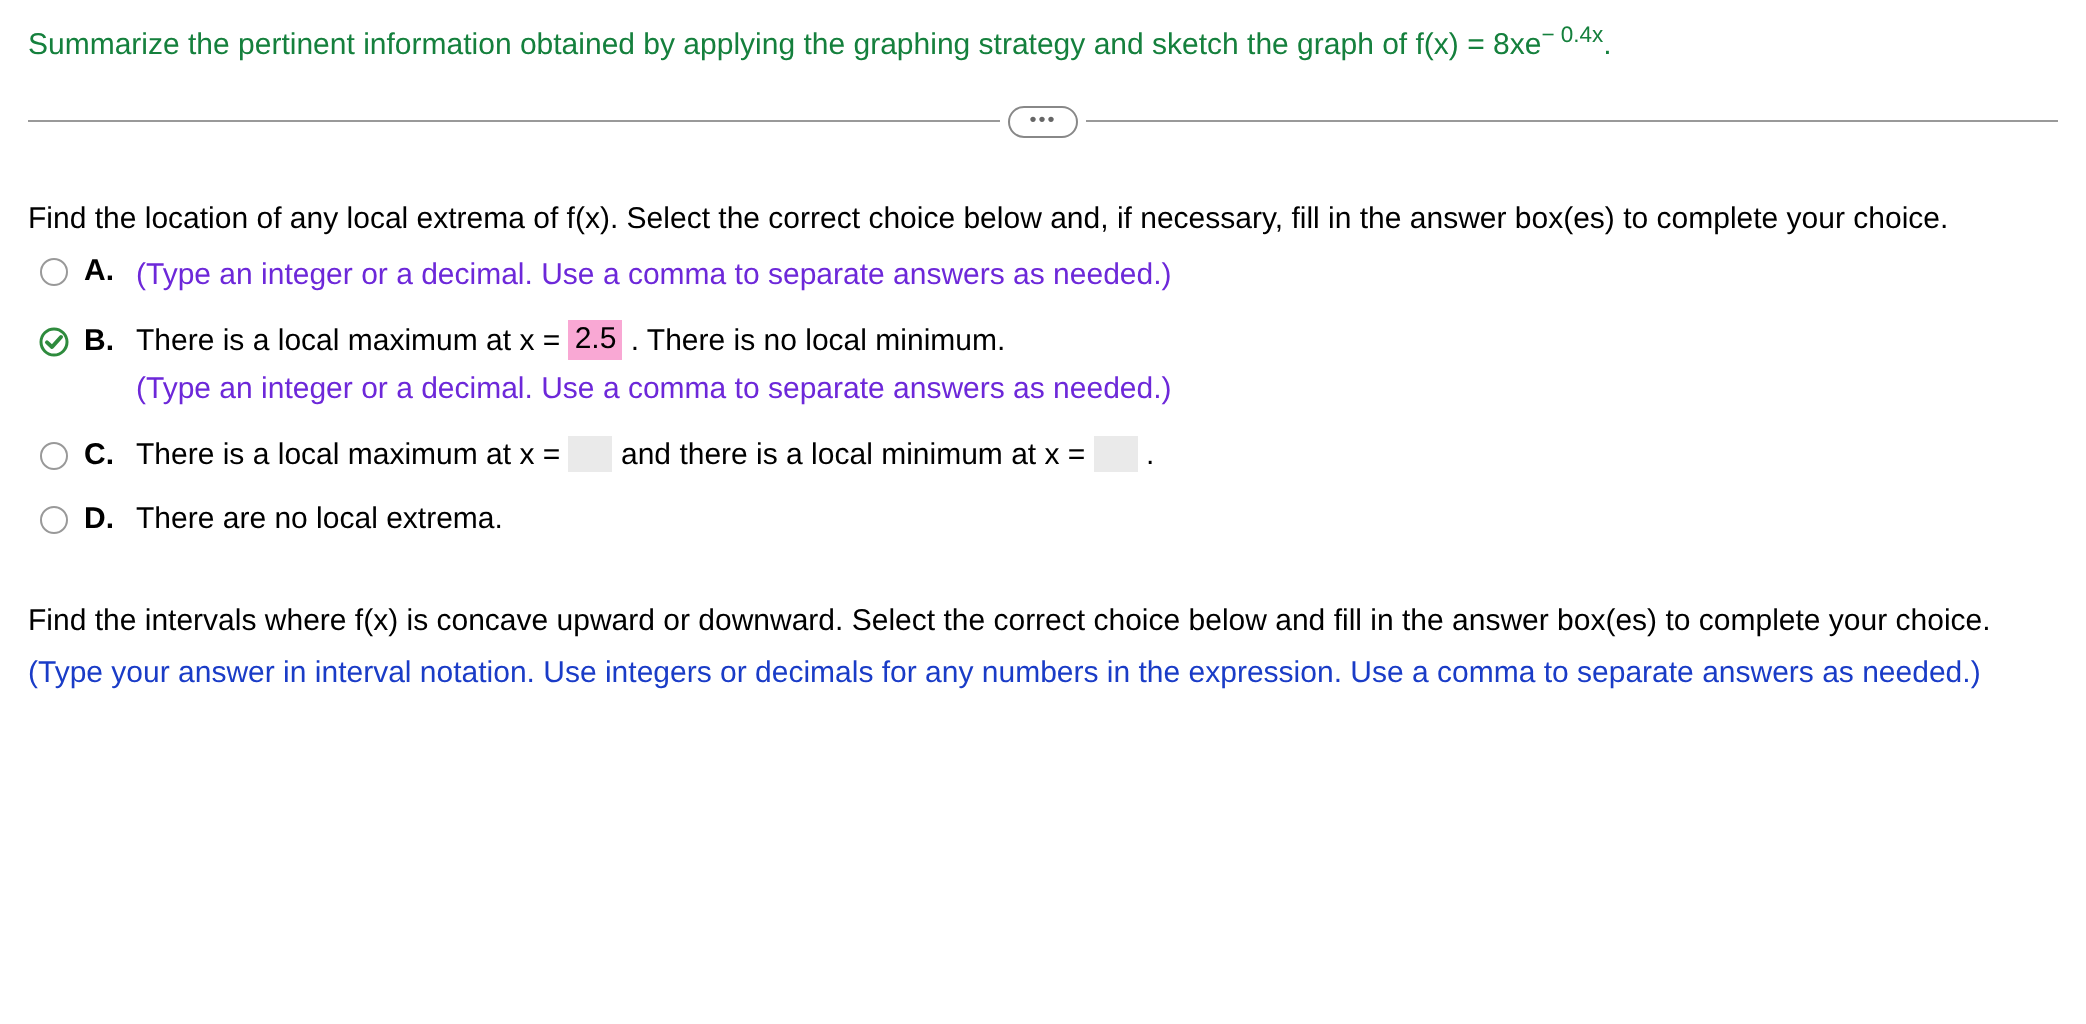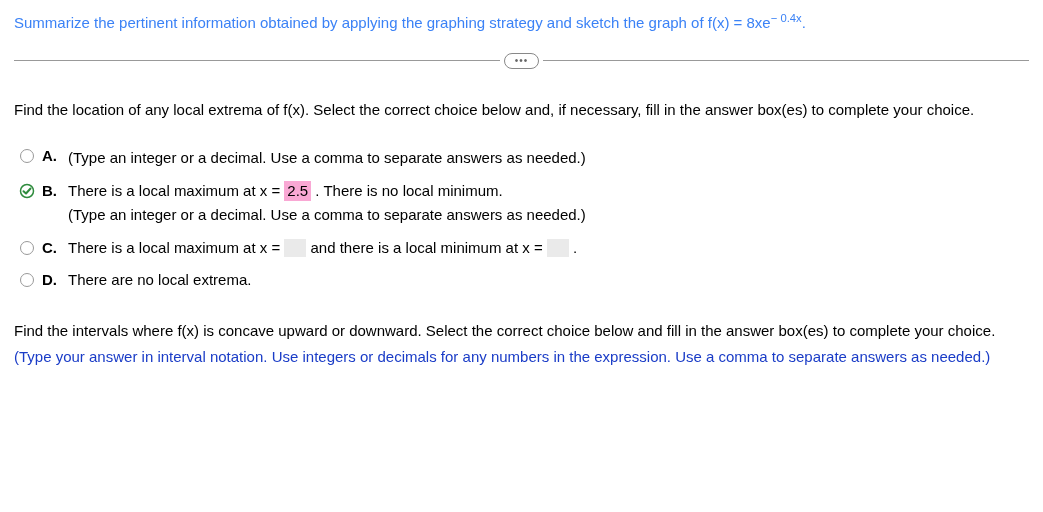--- a/index.html
+++ b/index.html
@@ -10,21 +10,21 @@
     body {
       font-family: Arial, Helvetica, sans-serif;
       font-size: 15px;
       color: #000;
       background: #fff;
       padding: 10px 14px;
       line-height: 1.5;
       width: 1043px;
     }
     .question-header {
-      color: #3b82f6;
+      color: #15803d;
       margin-bottom: 18px;
     }
     .superscript {
       font-size: 0.75em;
       vertical-align: super;
       position: relative;
     }
     .divider-row {
       display: flex;
       align-items: center;
@@ -45,21 +45,21 @@
       letter-spacing: 1px;
       background: #fff;
       margin: 0 4px;
       height: 16px;
       display: flex;
       align-items: center;
       justify-content: center;
     }
     .instruction {
       color: #000;
-      margin-bottom: 24px;
+      margin-bottom: 4px;
     }
     .choices {
       margin-left: 4px;
     }
     .choice-row {
       display: flex;
       align-items: flex-start;
       margin-bottom: 10px;
       padding-left: 0;
     }
@@ -91,21 +91,21 @@
       flex-shrink: 0;
       width: 16px;
     }
     .choice-body {
       flex: 1;
     }
     .choice-text {
       color: #000;
     }
     .hint {
-      color: #000000;
+      color: #6d28d9;
       margin-top: 2px;
     }
     .answer-box {
       display: inline-block;
       width: 22px;
       height: 18px;
       background: #eaeaea;
       vertical-align: middle;
       position: relative;
       top: -1px;

